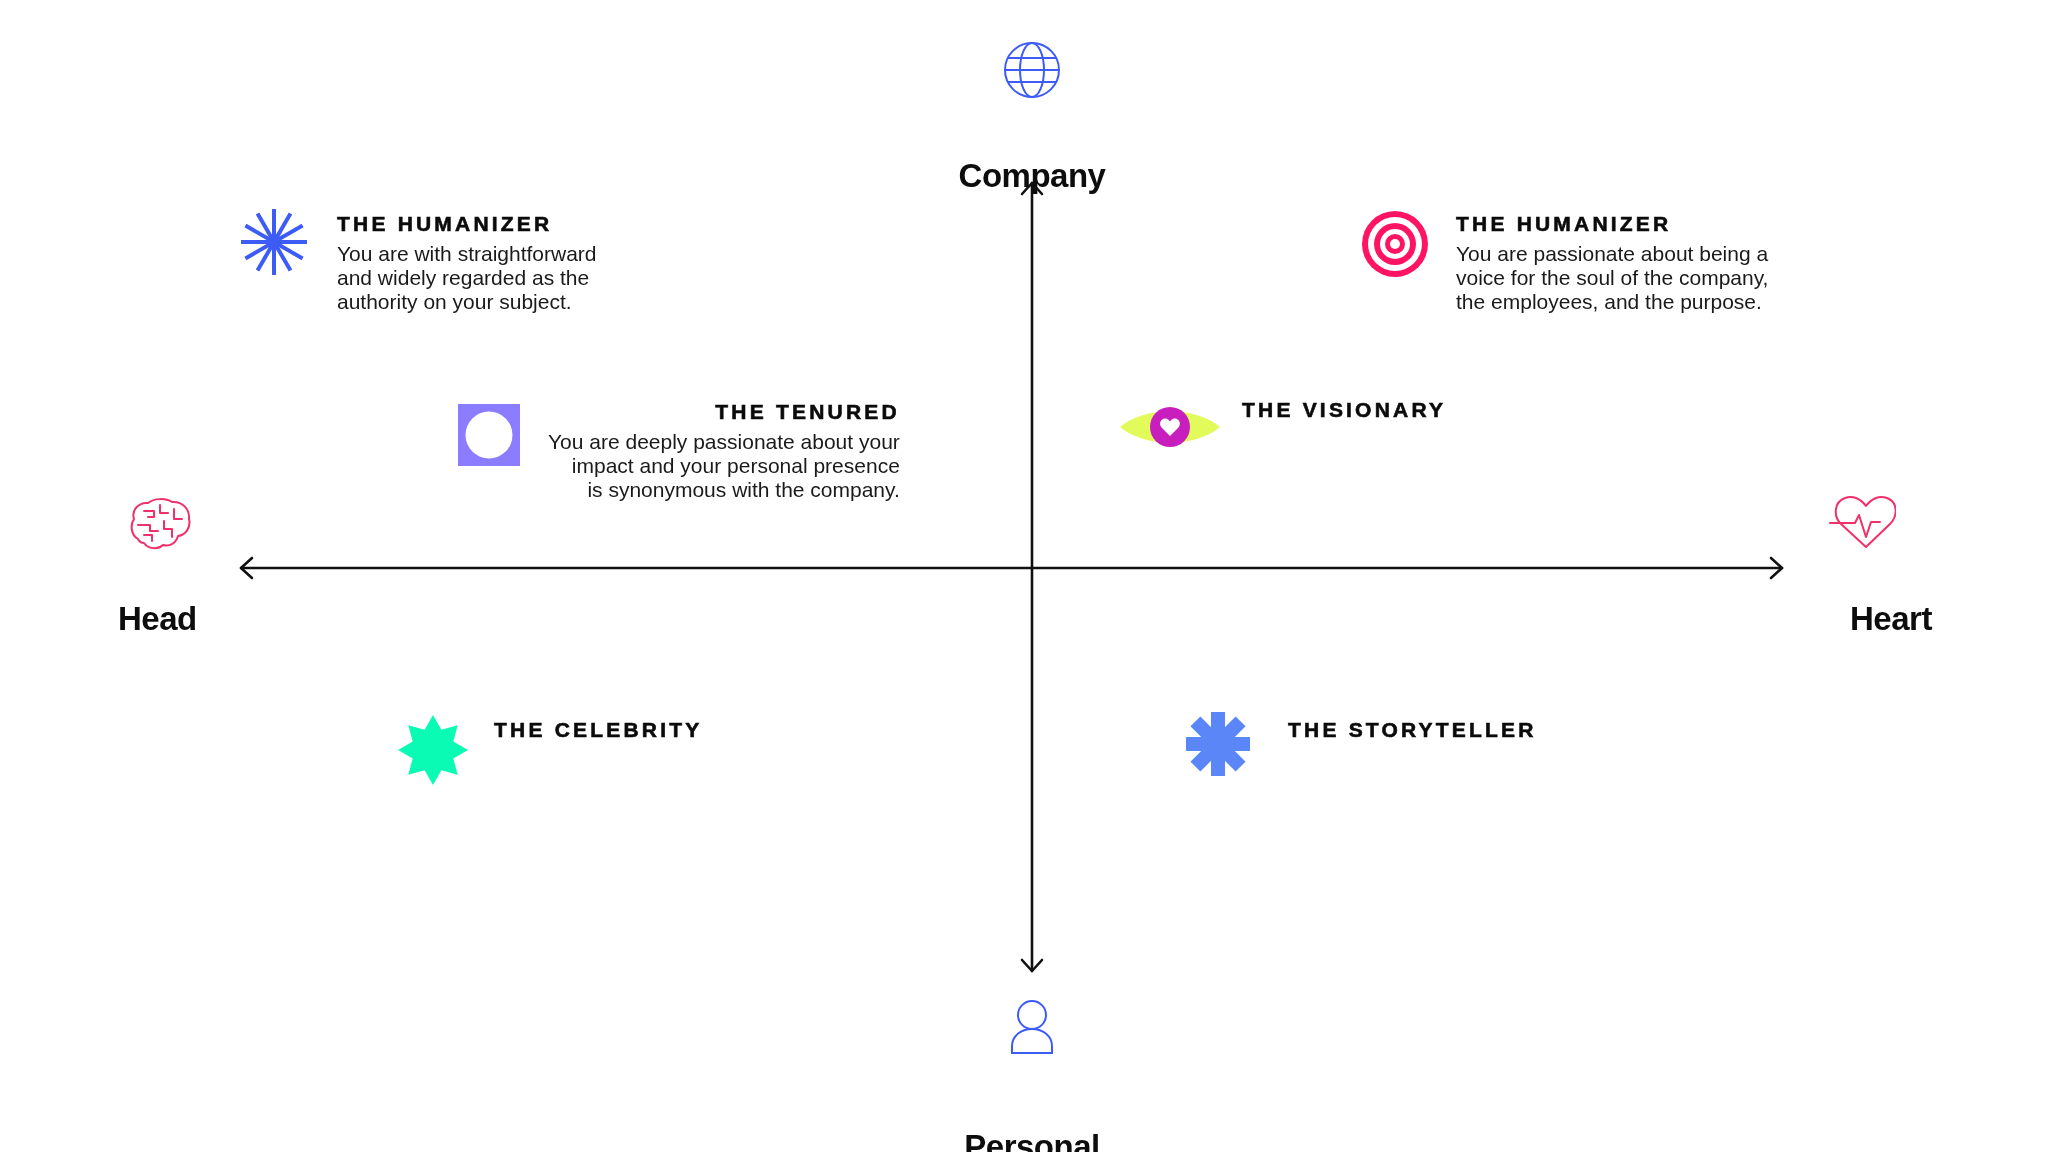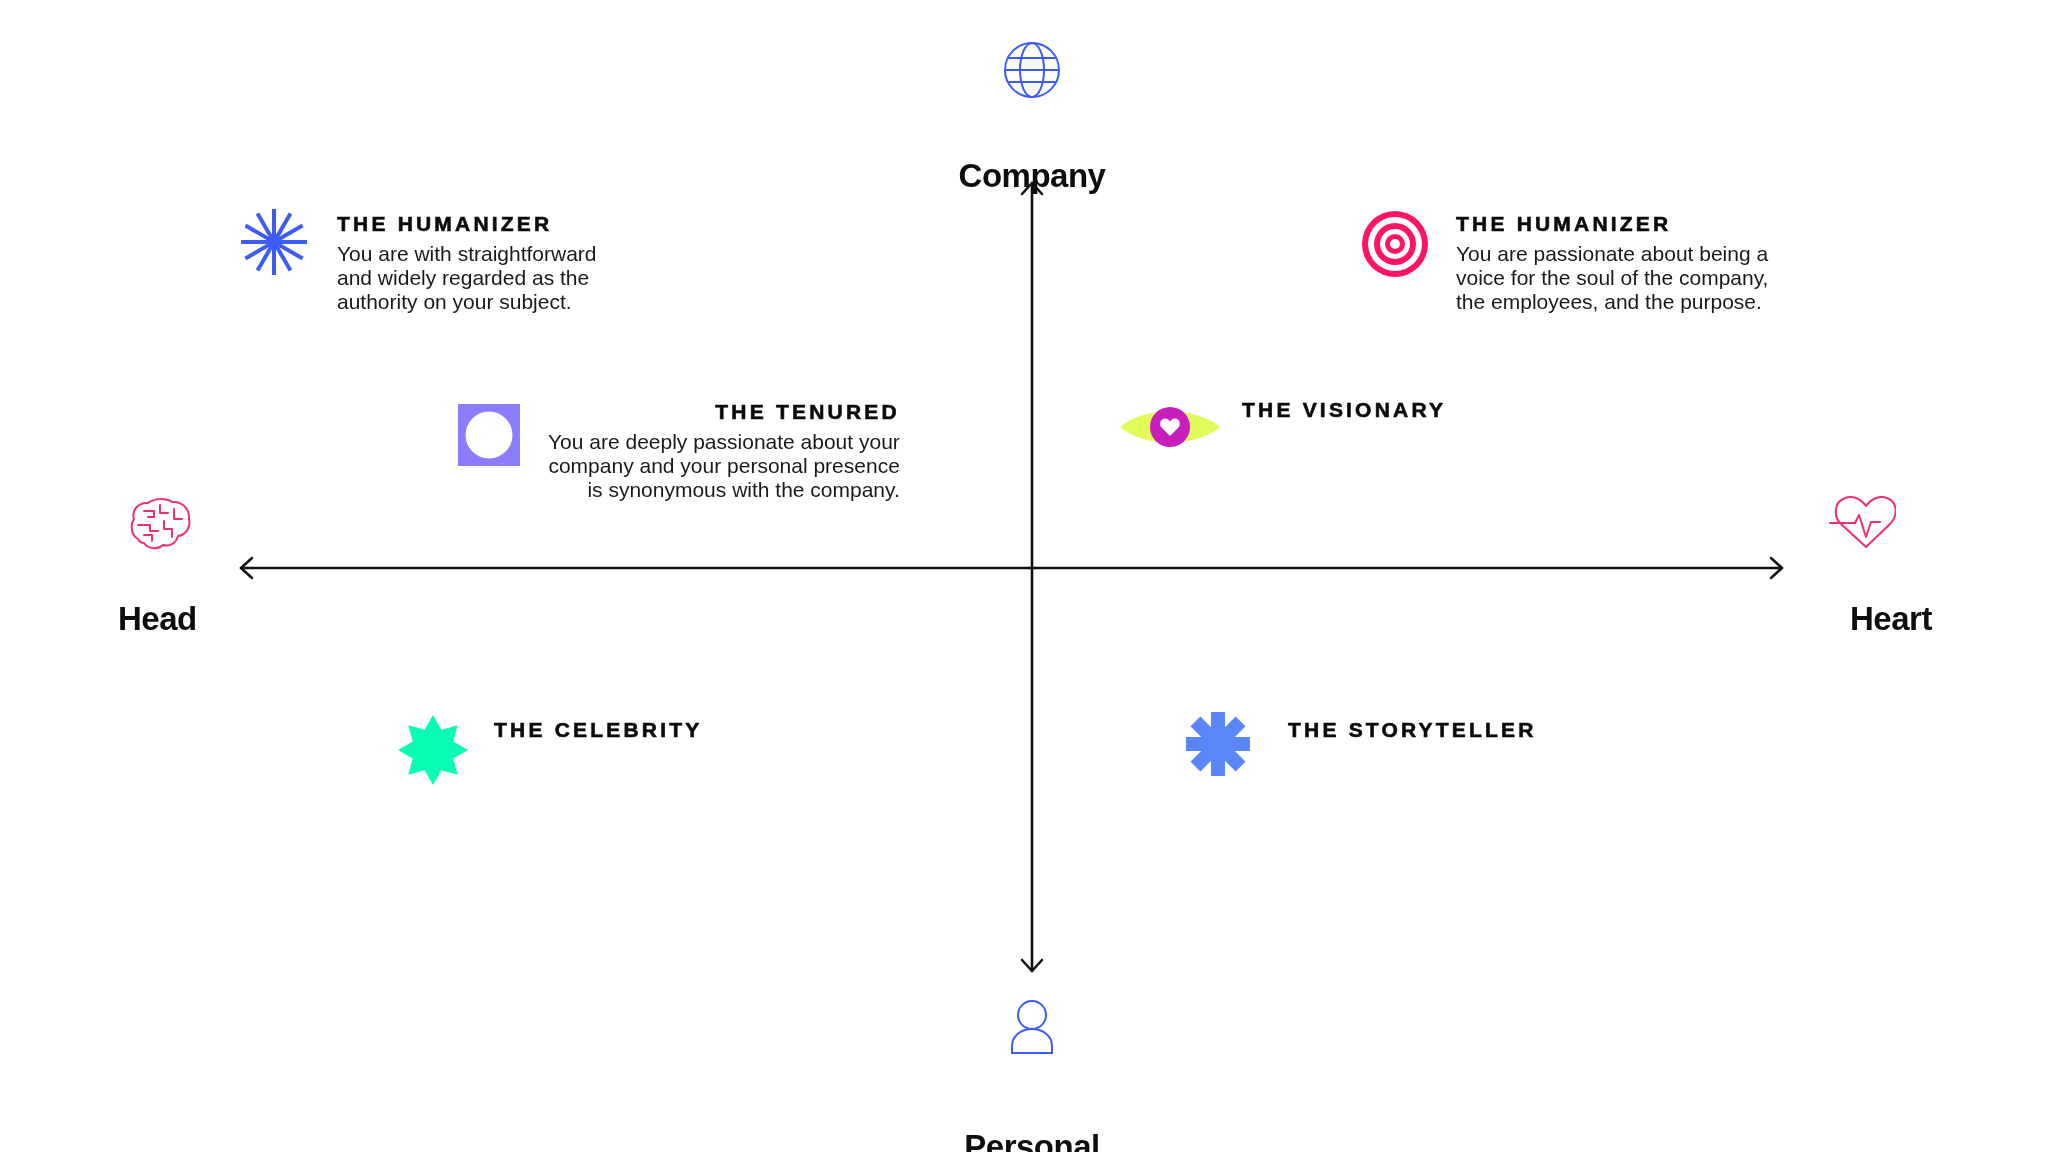--- a/index.html
+++ b/index.html
@@ -107,21 +107,21 @@
 </div>
 
 <svg class="icon" style="left:458px; top:404px;" width="62" height="62" viewBox="0 0 62 62">
   <rect x="0" y="0" width="62" height="62" fill="#8c7cff"></rect>
   <circle cx="31" cy="31" r="23.5" fill="#fff"></circle>
 </svg>
 <div class="card" style="left:548px; top:400px;text-align:right;">
   <div class="card-title">THE TENURED</div>
   <div class="card-desc">
     <span>You are deeply passionate about your</span>
-    <span>company and your personal presence</span>
+    <span>impact and your personal presence</span>
     <span>is synonymous with the company.</span>
   </div>
 </div>
 
 <svg class="icon" style="left:1120px; top:406px;" width="100" height="42" viewBox="0 0 100 42">
   <path d="M0,21 C25,0 75,0 100,21 C75,42 25,42 0,21 Z" fill="#e2fa5a"></path>
   <circle cx="50" cy="21" r="20" fill="#c81ebe"></circle>
   <path d="M50,30 L42,22 C38,18 41,12 45.5,12.5 C47.5,12.7 49,14 50,15.5 C51,14 52.5,12.7 54.5,12.5 C59,12 62,18 58,22 Z" fill="#fff"></path>
 </svg>
 <div class="card" style="left:1242px; top:398px;">

